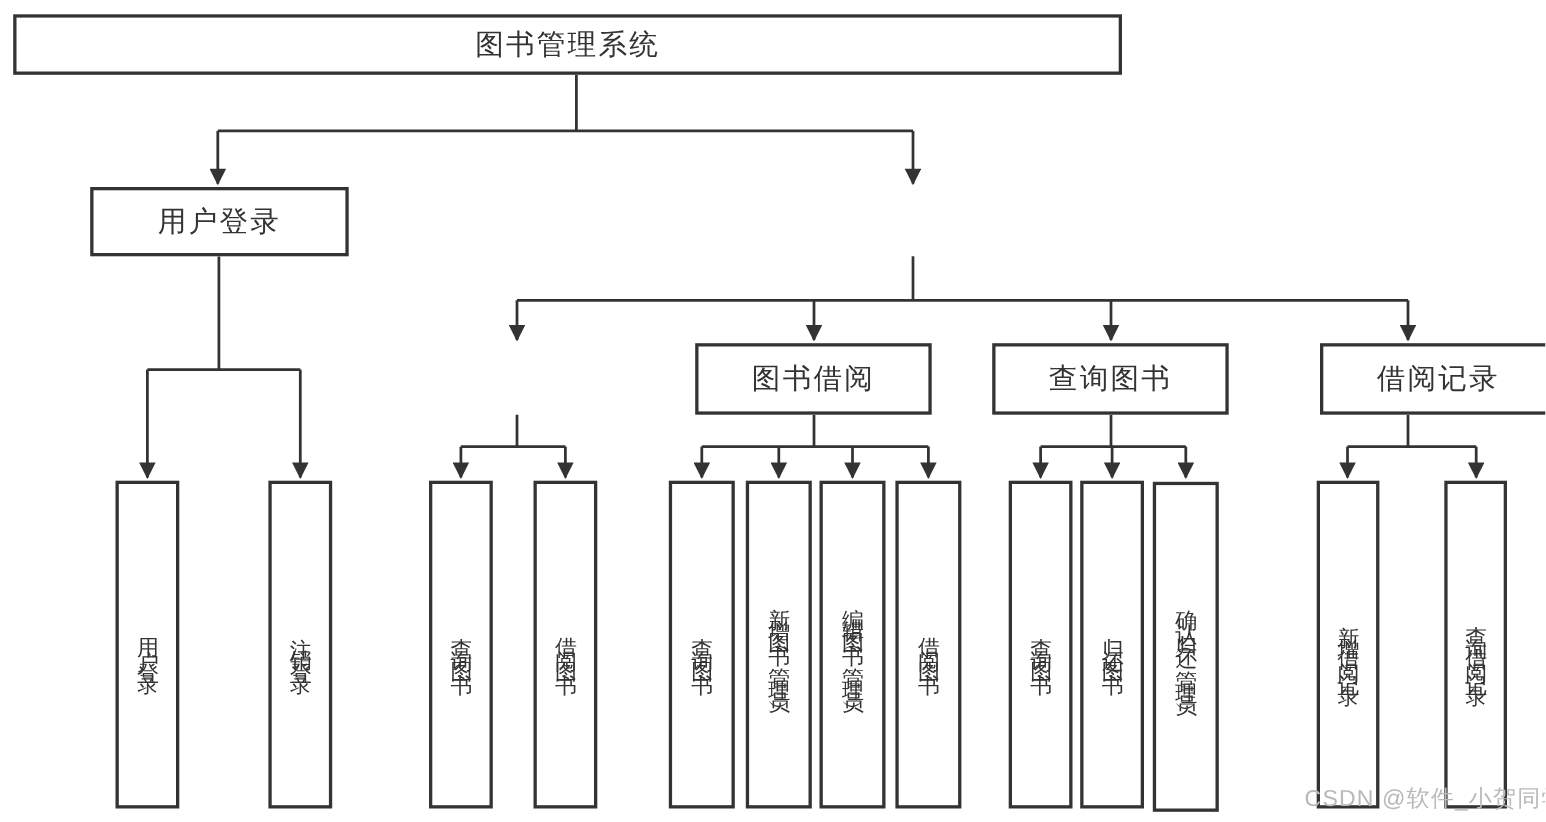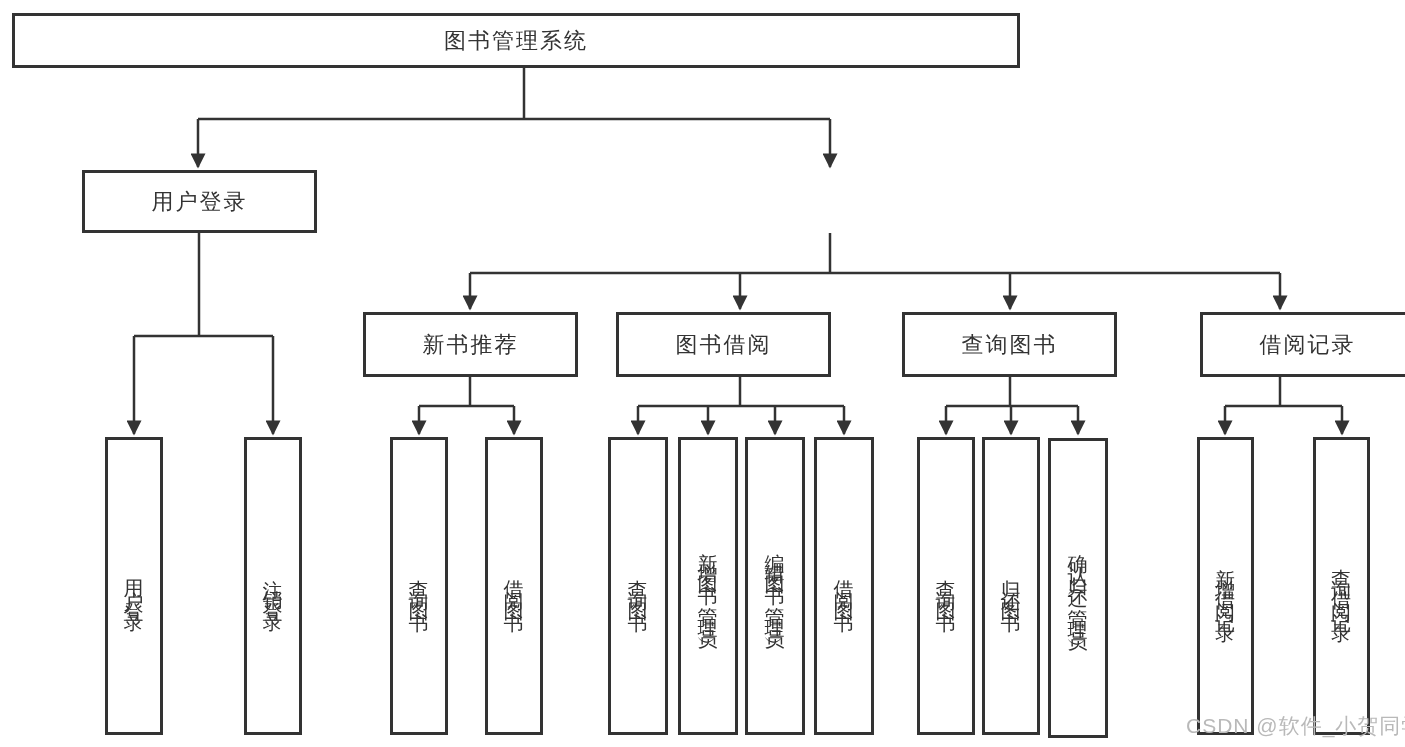--- a/index.html
+++ b/index.html
@@ -15,21 +15,21 @@
     position:absolute;
     box-sizing:border-box;
     border:3px solid #333333;
     background:#ffffff;
     display:flex;
     align-items:center;
     justify-content:center;
     color:#333333;
   }
   .node.h span{
-    font-size:22px;
+    font-size:26px;
     letter-spacing:2px;
     white-space:nowrap;
   }
   .node.v span{
     writing-mode:vertical-rl;
     font-size:20px;
     letter-spacing:11px;
     line-height:1;
   }
   .watermark{
@@ -98,24 +98,21 @@
   </svg>
 
   <div class="node h" style="left:12px;top:13px;width:1008px;height:55px">
     <span>图书管理系统</span>
   </div>
 
   <div class="node h" style="left:82px;top:170px;width:235px;height:63px">
     <span>用户登录</span>
   </div>
 
-  <div class="node h" style="left:363px;top:312px;width:215px;height:65px">
-    <span>新书推荐</span>
-  </div>
-  <div class="node h" style="left:616px;top:312px;width:215px;height:65px">
+  <div class="node h" style="left:632px;top:312px;width:215px;height:65px">
     <span>图书借阅</span>
   </div>
   <div class="node h" style="left:902px;top:312px;width:215px;height:65px">
     <span>查询图书</span>
   </div>
   <div class="node h" style="left:1200px;top:312px;width:215px;height:65px">
     <span>借阅记录</span>
   </div>
 
   <div class="node v" style="left:105px;top:437px;width:58px;height:298px">

